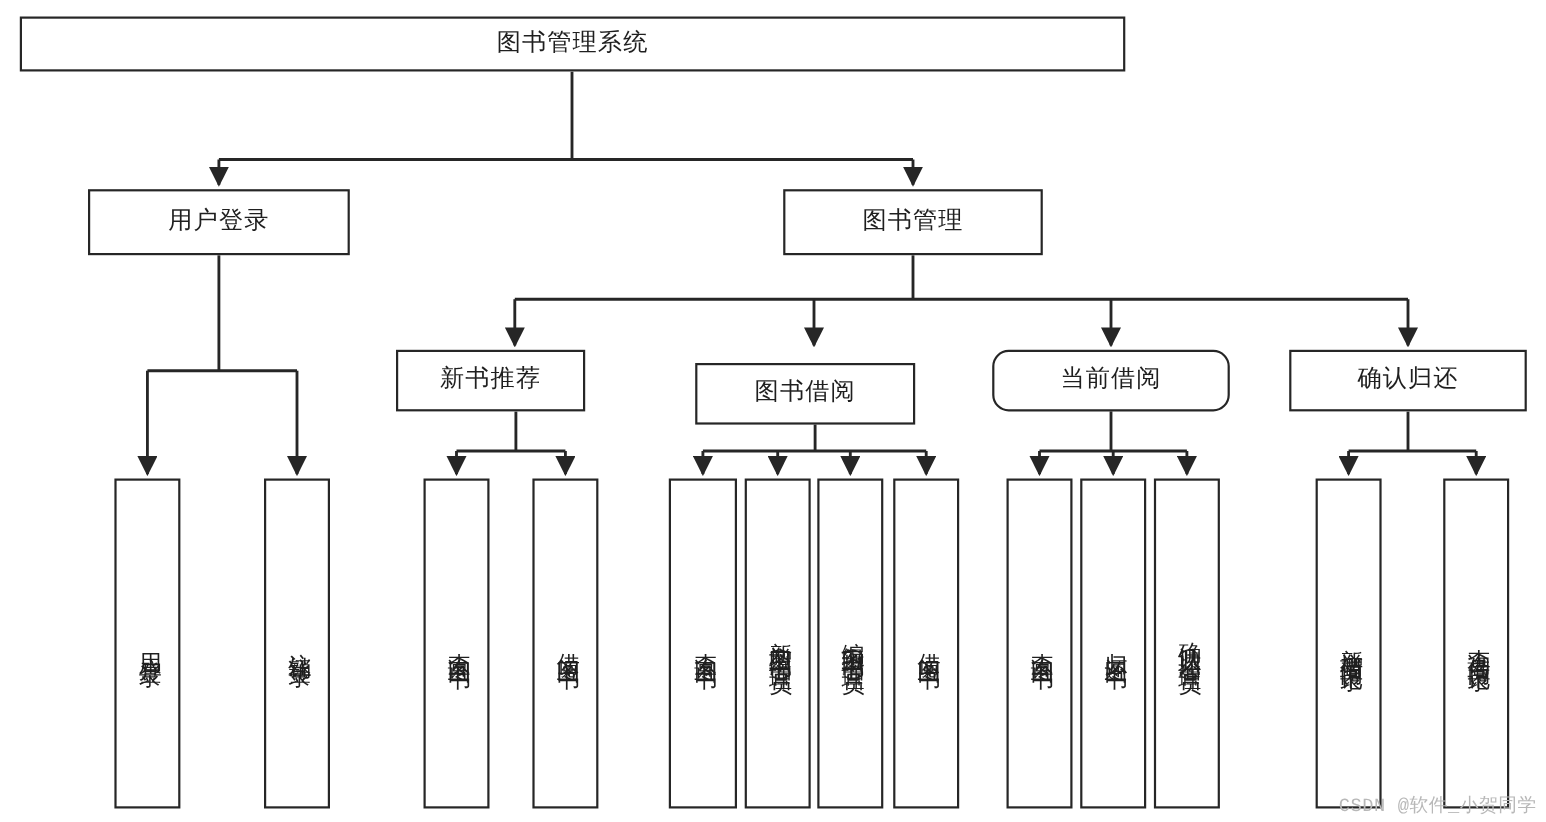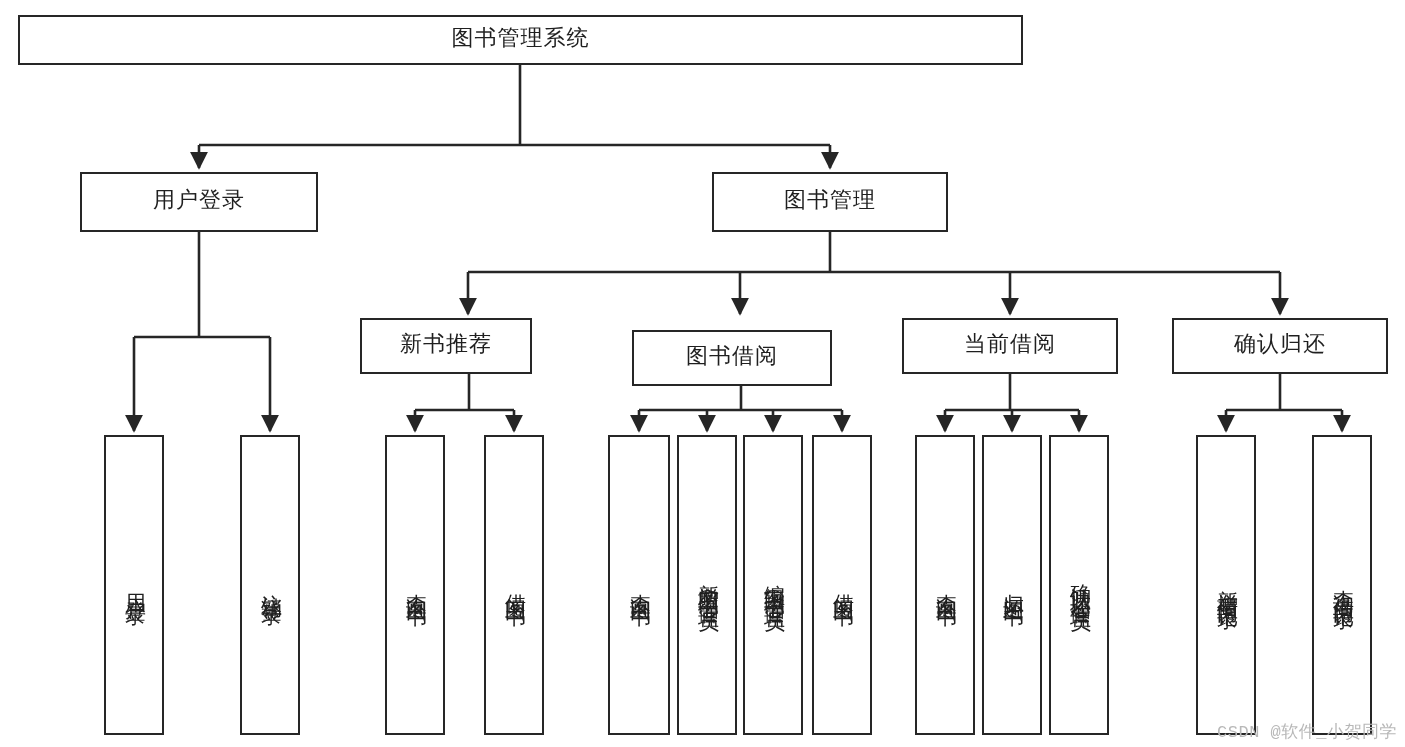--- a/index.html
+++ b/index.html
@@ -131,21 +131,21 @@
   <div class="node horiz" style="left: 712px; top: 172px; width: 236px; height: 60px;">
     <span>图书管理</span>
   </div>
 
   <div class="node horiz" style="left: 360px; top: 318px; width: 172px; height: 56px;">
     <span>新书推荐</span>
   </div>
   <div class="node horiz" style="left: 632px; top: 318px; width: 200px; height: 56px; margin-top: 12px;">
     <span>图书借阅</span>
   </div>
-  <div class="node horiz" style="left: 902px; top: 318px; width: 216px; height: 56px;">
+  <div class="node horiz" style="left: 902px; top: 318px; width: 216px; height: 56px; border-radius: 15px;">
     <span>当前借阅</span>
   </div>
   <div class="node horiz" style="left: 1172px; top: 318px; width: 216px; height: 56px;">
     <span>确认归还</span>
   </div>
 
   <div class="node vert" style="left: 104px; top: 435px; width: 60px; height: 300px;">
     <span>用户登录</span>
   </div>
   <div class="node vert" style="left: 240px; top: 435px; width: 60px; height: 300px;">

